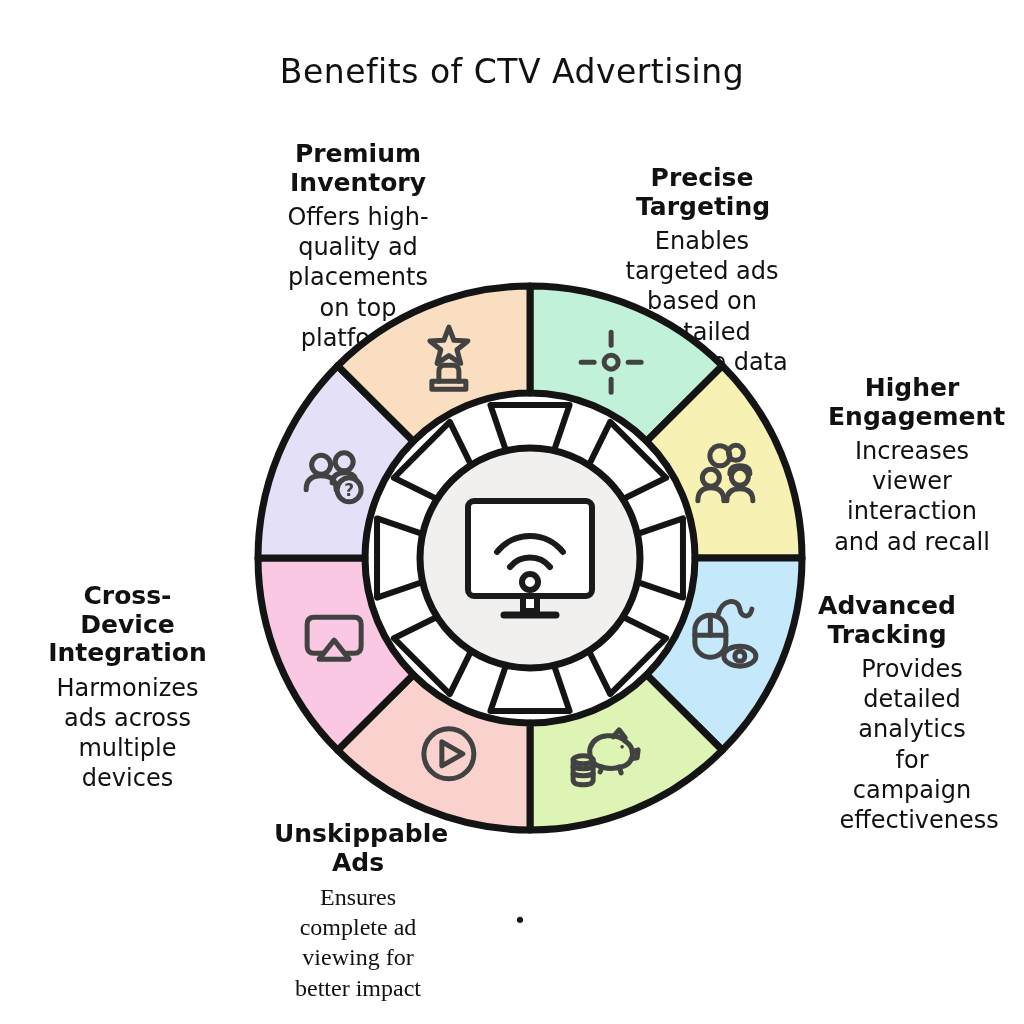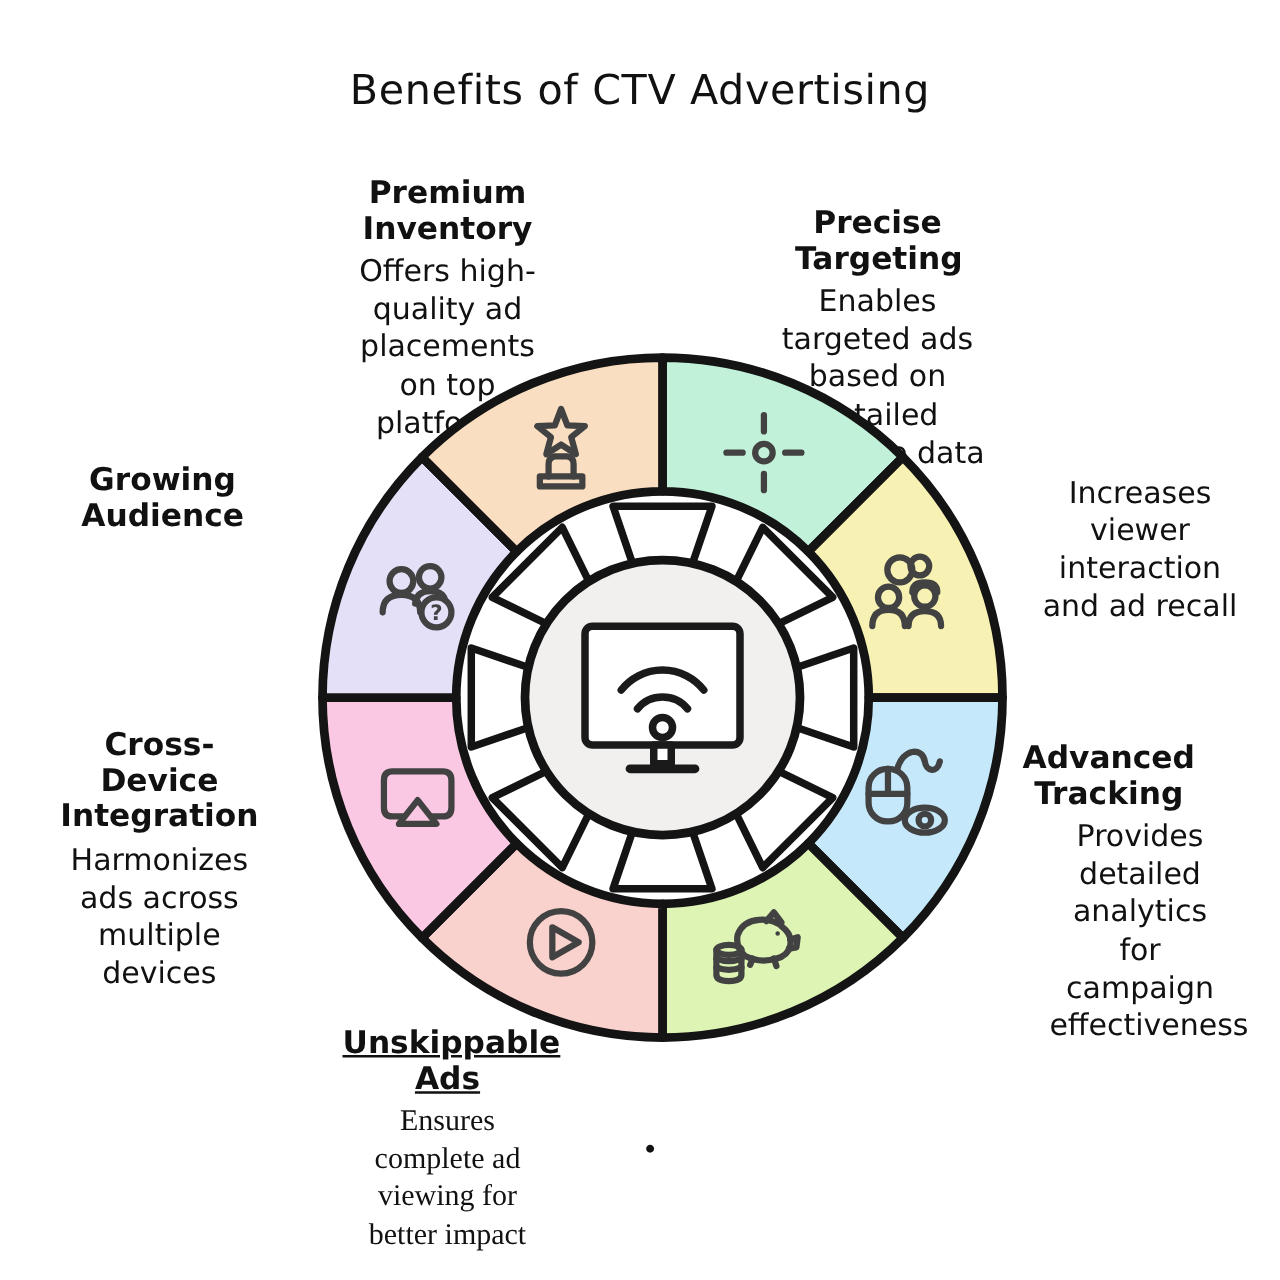--- a/index.html
+++ b/index.html
@@ -30,21 +30,21 @@
   .pos-left-lower{left:15px;top:582px;width:225px;}
   .pos-left-lower .benefit-label{max-width:178px;}
   .pos-left-lower .benefit-desc{max-width:168px;}
   .pos-right-upper{left:802px;top:374px;width:220px;}
   .pos-right-upper .benefit-label{max-width:168px;}
   .pos-right-upper .benefit-desc{max-width:158px;}
   .pos-right-lower{left:802px;top:592px;width:220px;}
   .pos-right-lower .benefit-label{max-width:142px;margin-left:14px;}
   .pos-right-lower .benefit-desc{max-width:145px;}
   .pos-bottom-left{left:248px;top:820px;width:220px;}
-  .pos-bottom-left .benefit-label{max-width:168px;text-decoration:underline;}
+  .pos-bottom-left .benefit-label{max-width:168px;}
   .pos-bottom-left .benefit-desc{max-width:148px;font-family:Liberation Serif, serif;}
   .pos-bottom-right{left:597px;top:820px;width:220px;}
   .pos-bottom-right .benefit-label{max-width:178px;}
   .pos-bottom-right .benefit-desc{max-width:165px;}
   .stray-dot{
     position:absolute;left:505px;top:908px;width:30px;
     text-align:center;font-size:22px;color:#111;
   }
 </style>
 </head>
@@ -54,27 +54,27 @@
 
 <div class="benefit pos-top-left">
   <div class="benefit-label">Premium Inventory</div>
   <div class="benefit-desc">Offers high-quality ad placements on top platforms</div>
 </div>
 <div class="benefit pos-top-right">
   <div class="benefit-label">Precise Targeting</div>
   <div class="benefit-desc">Enables targeted ads based on detailed audience data</div>
 </div>
 <div class="benefit pos-left-upper">
-  <div class="benefit-label">Growing Audience</div>
 </div>
 <div class="benefit pos-left-lower">
   <div class="benefit-label">Cross-Device Integration</div>
   <div class="benefit-desc">Harmonizes ads across multiple devices</div>
 </div>
 <div class="benefit pos-right-upper">
+  <div class="benefit-label">Higher Engagement</div>
   <div class="benefit-desc">Increases viewer interaction and ad recall</div>
 </div>
 <div class="benefit pos-right-lower">
   <div class="benefit-label">Advanced Tracking</div>
   <div class="benefit-desc">Provides detailed analytics for campaign effectiveness</div>
 </div>
 <div class="benefit pos-bottom-left">
   <div class="benefit-label">Unskippable Ads</div>
   <div class="benefit-desc">Ensures complete ad viewing for better impact</div>
 </div>

